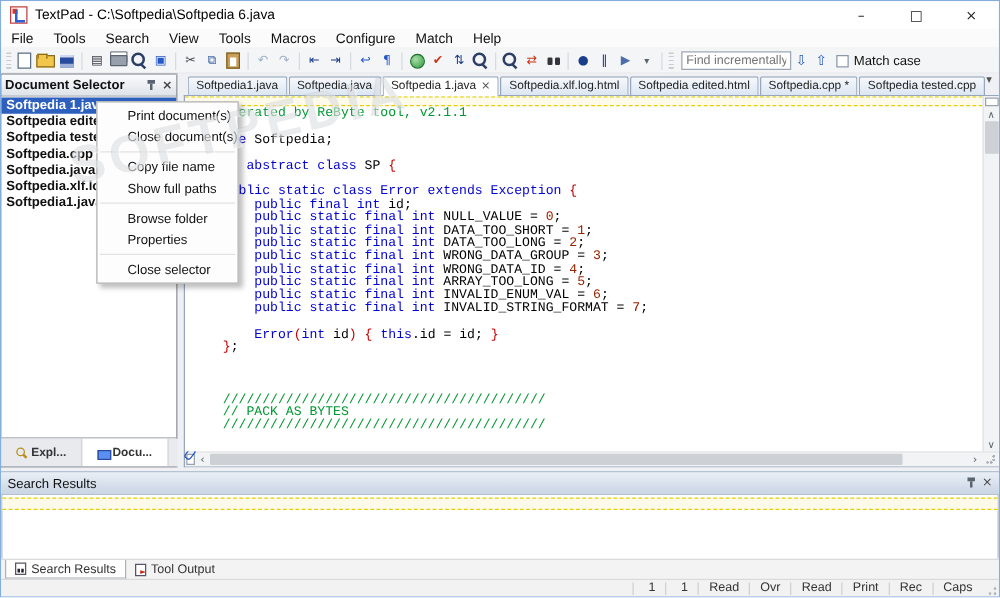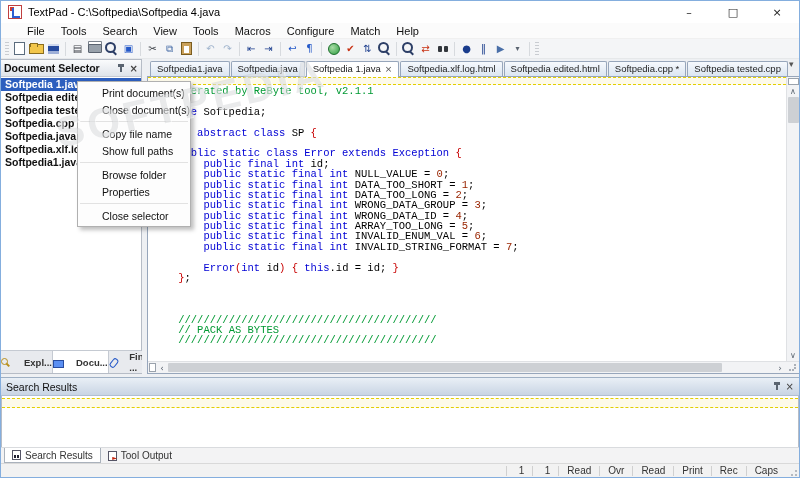--- a/index.html
+++ b/index.html
@@ -15,21 +15,21 @@
   .app-ico::before { content:""; position:absolute; left:1px; top:1px; width:4px; height:4px; background:#d23b2f; }
   .app-ico::after { content:""; position:absolute; right:1px; top:2px; width:6px; height:8px;
     border-left:2px solid #2f5fd2; border-bottom:2px solid #2f5fd2; }
   .title-text { font-size:11px; color:#000; }
   .win-btns { margin-left:auto; display:flex; height:100%; }
   .win-btn { width:44px; height:100%; display:flex; align-items:center; justify-content:center;
     font-size:11px; color:#222; font-family:"DejaVu Sans", sans-serif; }
 
   
   .menubar { height:16px; background:#fbfbfb; display:flex; align-items:center;
-    padding-left:18px; flex:0 0 auto; border-bottom:1px solid #f0f0f0; }
+    padding-left:0; flex:0 0 auto; border-bottom:1px solid #f0f0f0; }
   .menu-item { font-size:11px; color:#111; padding:0 8px; }
 
   
   .toolbar { height:20px; background:#f4f5f7; display:flex; align-items:center;
     padding-left:2px; flex:0 0 auto; border-bottom:1px solid #e6e8ea; }
   .grip { width:4px; height:14px; margin:0 2px;
     background:repeating-linear-gradient(to bottom,#c9ccd1 0 1px,transparent 1px 3px); }
   .tsep { width:1px; height:14px; background:#d7dade; margin:0 3px; }
   .tbi { width:17px; height:16px; display:flex; align-items:center; justify-content:center;
     font-family:"DejaVu Sans", sans-serif; font-size:10px; position:relative; }
@@ -72,21 +72,21 @@
   .panel-hdr-title { font-size:10.5px; color:#111; }
   .hdr-icons { margin-left:auto; display:flex; align-items:center; gap:5px; }
   .pin { width:8px; height:9px; position:relative; }
   .pin::before { content:""; position:absolute; top:0; left:1px; width:6px; height:3px; background:#5a6470; }
   .pin::after { content:""; position:absolute; top:3px; left:3px; width:2px; height:5px; background:#5a6470; }
   .xico { font-size:10px; color:#444; line-height:9px; font-family:"DejaVu Sans", sans-serif; }
   .doc-list { flex:1 1 auto; background:#fff; padding-top:1px; overflow:hidden; }
   .doc-item { font-size:10.5px; color:#111; height:13px; line-height:13px; padding-left:4px; white-space:nowrap; }
   .doc-item.sel { background:#2d5fbe; color:#fff; }
   .ltabs { flex:0 0 15px; display:flex; background:#f1f2f4; border-top:1px solid #c5cad2; align-items:stretch; }
-  .ltab { display:flex; align-items:center; gap:14px; font-size:9.5px; color:#333; padding:0 0;
+  .ltab { display:flex; align-items:center; gap:3px; font-size:9.5px; color:#333; padding:0 12px;
     border-right:1px solid #c5cad2; background:#e8eaee; }
   .ltab.active { background:#fff; }
   .mini { width:9px; height:9px; position:relative; display:inline-block; }
   .mini-mag::before { content:""; position:absolute; width:5px; height:5px; border:1.5px solid #b8901e; border-radius:50%; }
   .mini-mag::after { content:""; position:absolute; width:4px; height:1.5px; background:#b8901e; transform:rotate(45deg); right:0; bottom:1px; }
   .mini-folder::before { content:""; position:absolute; top:2px; width:9px; height:6px; background:#5b8ff2; border:1px solid #274b9f; }
   .mini-clip::before { content:""; position:absolute; left:2px; width:4px; height:8px; border:1.5px solid #2458c8; border-radius:2.5px; transform:rotate(38deg); }
 
   .vsplit { width:5px; background:#eef0f3; }
 
@@ -171,21 +171,21 @@
     font-size:42px; font-weight:bold; letter-spacing:4px; color:rgba(170,174,180,.25);
     transform:rotate(-13deg); text-shadow:1px 1px 0 rgba(255,255,255,.5); }
 </style>
 </head>
 <body>
 
 <div id="win">
 
   <div class="titlebar">
     <div class="app-ico"></div>
-    <div class="title-text">TextPad - C:\Softpedia\Softpedia 4.java</div>
+    <div class="title-text">TextPad - C:\Softpedia\Softpedia 6.java</div>
     <div class="win-btns">
       <div class="win-btn">–</div>
       <div class="win-btn">□</div>
       <div class="win-btn">×</div>
     </div>
   </div>
 
   <div class="menubar" id="menubar">
       <div class="menu-item">File</div>
       <div class="menu-item">Tools</div>
@@ -232,20 +232,27 @@
         <span class="tbi tbi-replace" style="color: rgb(200, 50, 20);">⇄</span>
         <span class="tbi tbi-find-in-files"></span>
         <div class="tsep"></div>
         <span class="tbi tbi-record-macro" style="color: rgb(26, 60, 140);">●</span>
         <span class="tbi tbi-pause-macro" style="color: rgb(26, 60, 140);">‖</span>
         <span class="tbi tbi-play-macro" style="color: rgb(74, 111, 168);">▶</span>
         <span class="tbi" style="color: rgb(90, 100, 112); font-size: 8px;">▾</span>
       </span>
     <div class="tsep"></div>
     <div class="grip"></div>
+    <div class="tb-find">
+      <input class="find-input" placeholder="Find incrementally" style="">
+      <div class="find-arrow">⇩</div>
+      <div class="find-arrow">⇧</div>
+      <div class="chk"></div>
+      <div class="chk-label">Match case</div>
+    </div>
   </div>
 
   <div class="main">
 
     <div class="left-panel">
       <div class="panel-hdr">
         <div class="panel-hdr-title">Document Selector</div>
         <div class="hdr-icons">
           <div class="pin"></div>
           <div class="xico">×</div>

